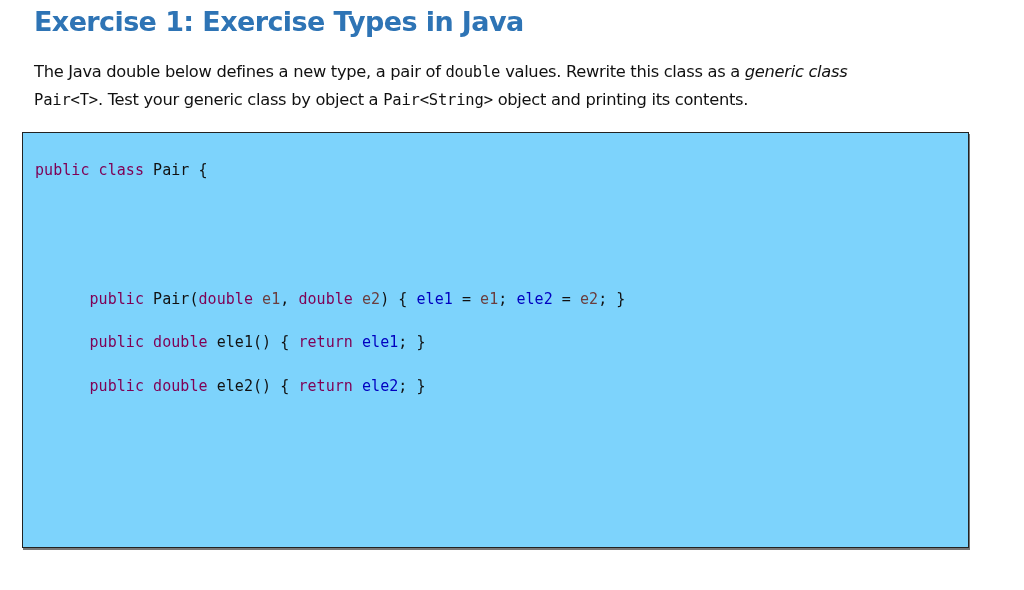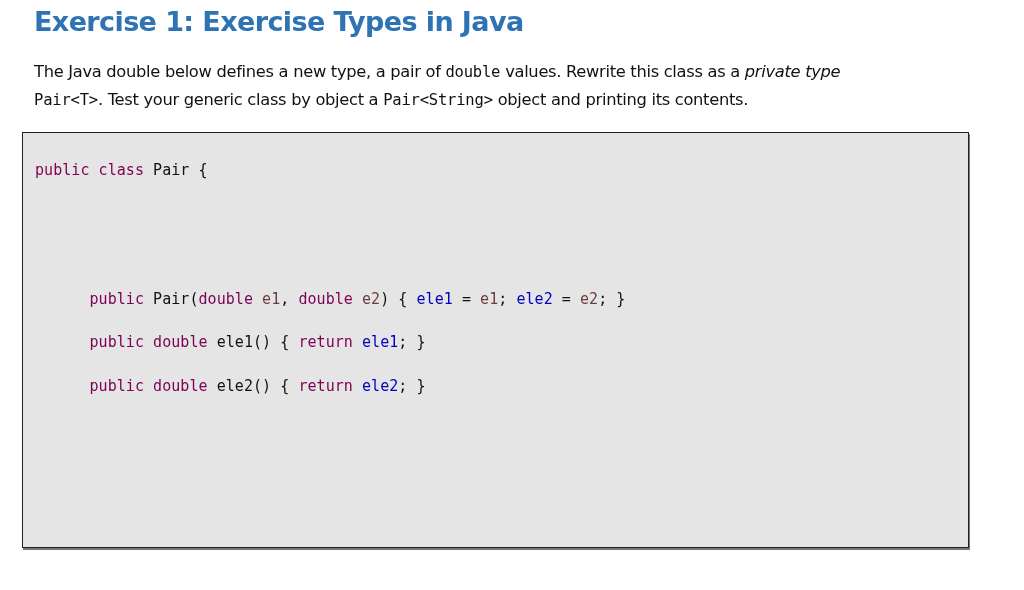--- a/index.html
+++ b/index.html
@@ -1,34 +1,34 @@
 <!DOCTYPE html>
 <html><head>
 <meta charset="utf-8">
 <style>
   html, body { margin:0; padding:0; background:#ffffff; }
   body { width:1024px; height:590px; position:relative; overflow:hidden; font-family:"Liberation Sans", sans-serif; }
   .title { position:absolute; left:34px; top:6px; font-size:27px; font-weight:bold; color:#2e74b5; font-family:"DejaVu Sans", sans-serif; letter-spacing:-0.6px; white-space:nowrap; }
   .para { position:absolute; left:34px; top:58px; width:960px; font-family:"DejaVu Sans", sans-serif; font-size:16.3px; line-height:28px; color:#111; letter-spacing:-0.3px; }
   .para .mono { font-family:"DejaVu Sans Mono", monospace; font-size:15.5px; letter-spacing:-0.2px; }
   .para em { font-style:italic; }
-  .codebox { position:absolute; left:22px; top:132px; width:945px; height:414px; background:#e5e5e5; border:1px solid #222; box-shadow:1px 2px 0 #777; }
+  .codebox { position:absolute; left:22px; top:132px; width:945px; height:414px; background:#7dd3fc; border:1px solid #222; box-shadow:1px 2px 0 #777; }
   .code { position:absolute; left:12px; top:5px; font-family:"DejaVu Sans Mono", monospace; font-size:15px; line-height:21.6px; color:#111; white-space:pre; letter-spacing:0.05px; }
   .kw { color:#7f0055; }
   .fld { color:#0000c0; }
   .param { color:#6a3e3e; }
   .ann { color:#646464; }
   .line { display:block; height:21.6px; }
 </style>
 </head>
 <body>
 
 <div class="title">Exercise 1: Exercise Types in Java</div>
 
-<div class="para"><span>The Java double below defines a new type, a pair of </span><span class="mono">double</span><span> values. Rewrite this class as a </span><em>private type</em><br><span class="mono">Pair&lt;T&gt;</span><span>. Test your generic class by object a </span><span class="mono">Pair&lt;String&gt;</span><span> object and printing its contents.</span></div>
+<div class="para"><span>The Java double below defines a new type, a pair of </span><span class="mono">double</span><span> values. Rewrite this class as a </span><em>generic class</em><br><span class="mono">Pair&lt;T&gt;</span><span>. Test your generic class by object a </span><span class="mono">Pair&lt;String&gt;</span><span> object and printing its contents.</span></div>
 
 <div class="codebox">
   <div class="code">
 <span class="line"><span class="kw">public</span> <span class="kw">class</span> Pair {</span>
 <span class="line"></span>
 <span class="line"></span>
 <span class="line">      <span class="kw">public</span> Pair(<span class="kw">double</span> <span class="param">e1</span>, <span class="kw">double</span> <span class="param">e2</span>) { <span class="fld">ele1</span> = <span class="param">e1</span>; <span class="fld">ele2</span> = <span class="param">e2</span>; }</span>
 <span class="line">      <span class="kw">public</span> <span class="kw">double</span> ele1() { <span class="kw">return</span> <span class="fld">ele1</span>; }</span>
 <span class="line">      <span class="kw">public</span> <span class="kw">double</span> ele2() { <span class="kw">return</span> <span class="fld">ele2</span>; }</span>
 <span class="line"></span>

